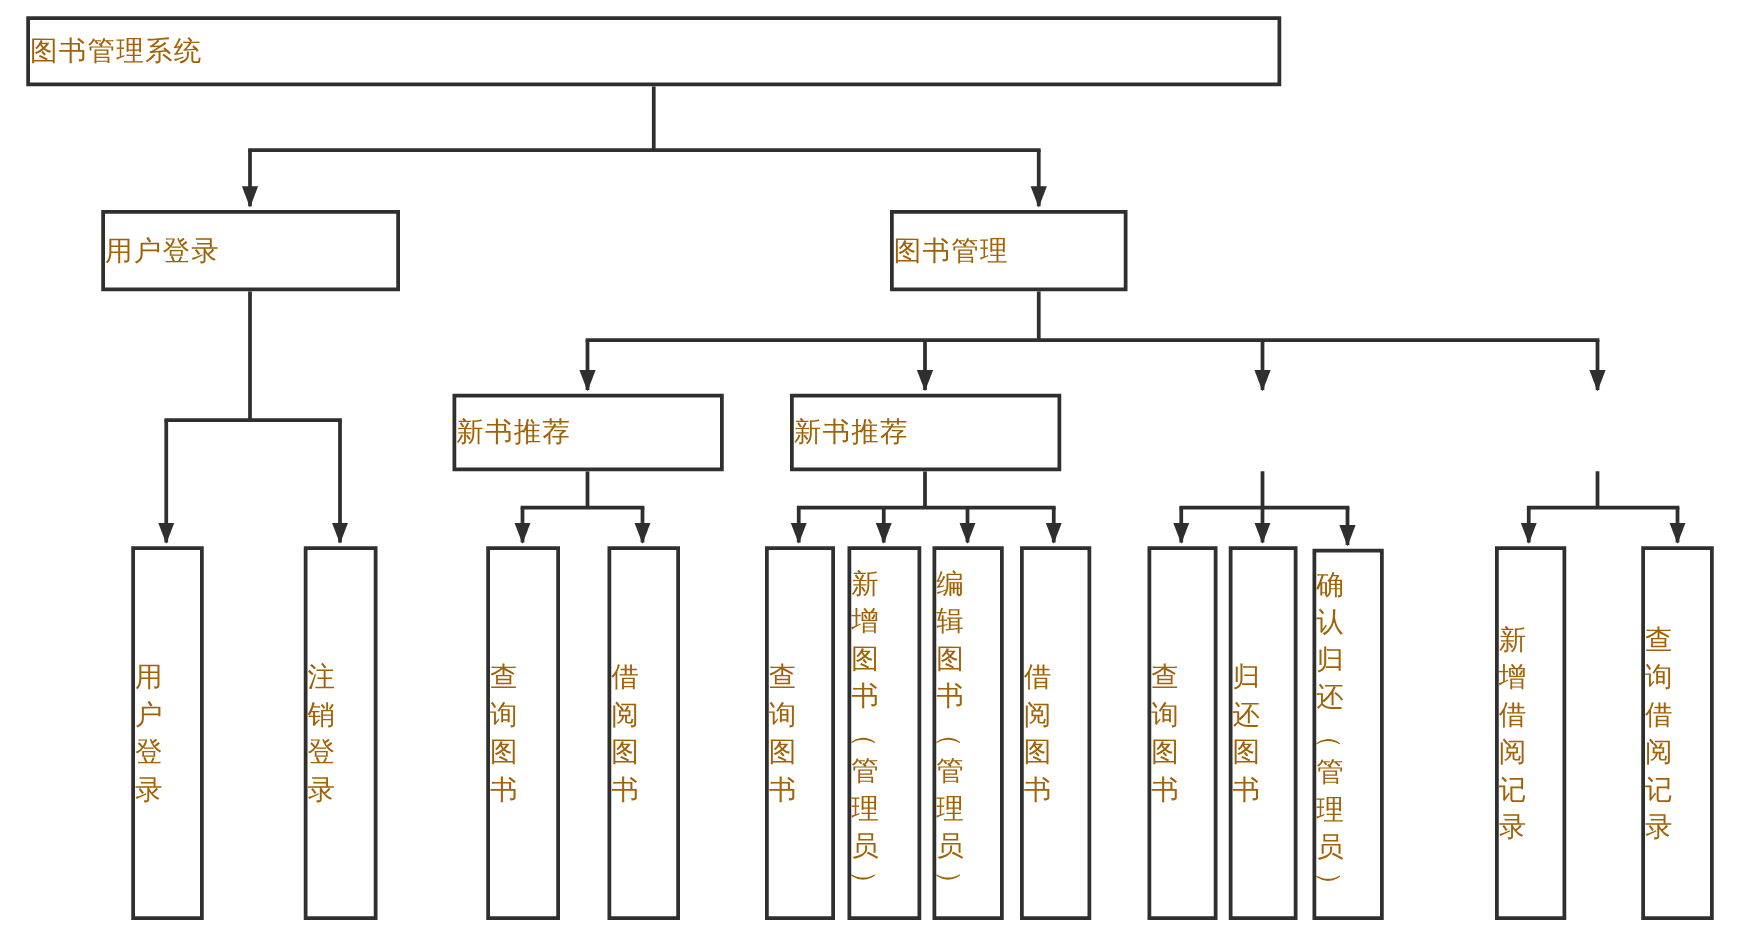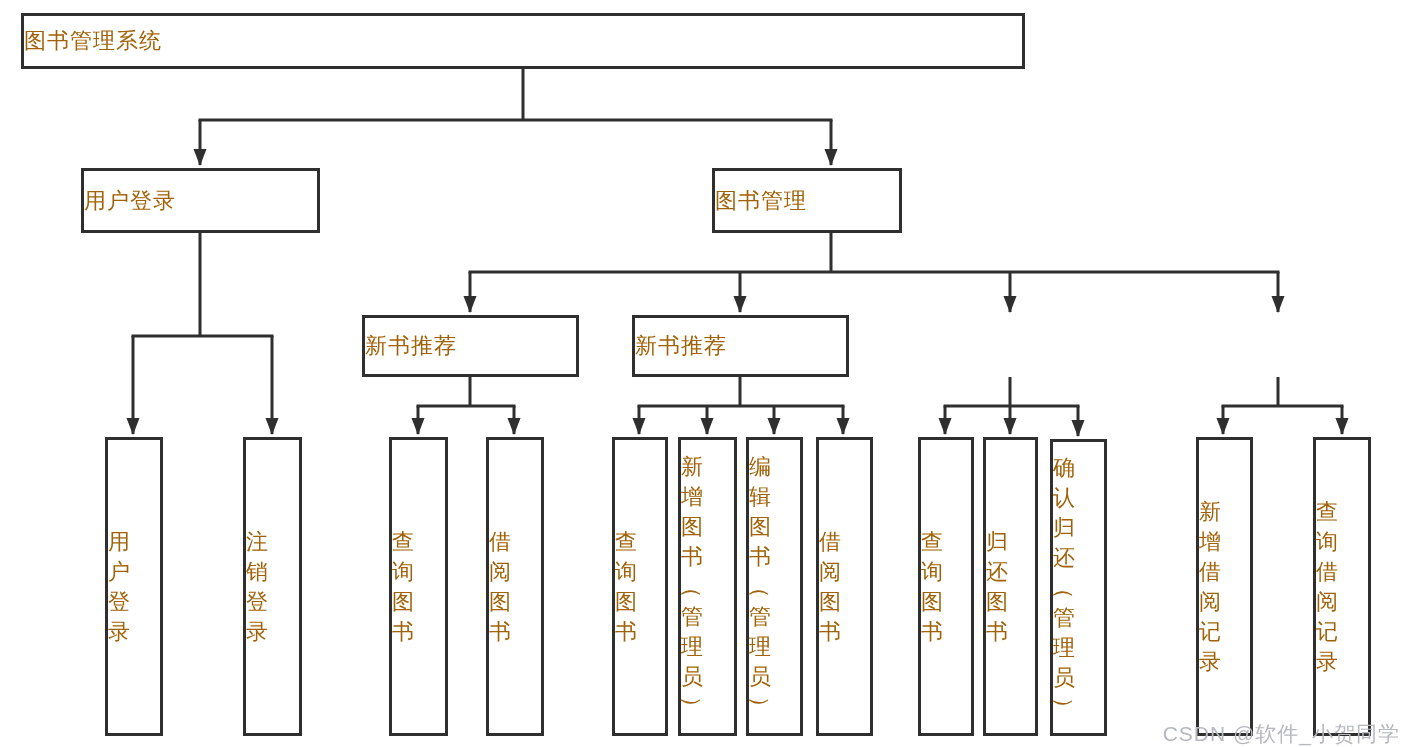--- a/index.html
+++ b/index.html
@@ -239,15 +239,14 @@
     <span class="vtext">
         <span class="vchar">查</span>
         <span class="vchar">询</span>
         <span class="vchar">借</span>
         <span class="vchar">阅</span>
         <span class="vchar">记</span>
         <span class="vchar">录</span>
       </span>
   </div>
 
-  <div class="watermark">CSDN @软件_小贺同学</div>
 
 </div>
 
 </body></html>

